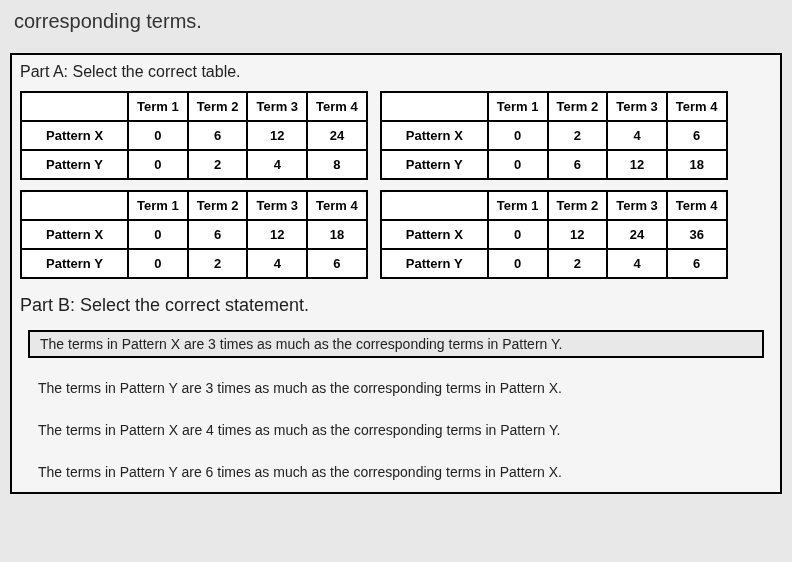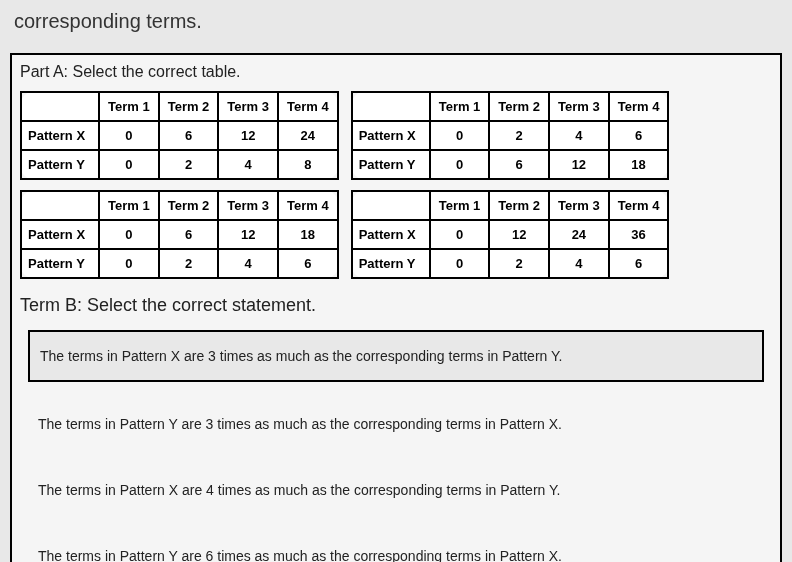--- a/index.html
+++ b/index.html
@@ -50,33 +50,33 @@
       min-width: 52px;
       font-weight: bold;
     }
     .data-table th.empty {
       border: 2px solid #000;
       min-width: 78px;
     }
     .data-table td.row-label {
       font-weight: bold;
       text-align: left;
-      padding: 6px 6px;
+      padding: 6px 24px;
       min-width: 78px;
     }
     .part-b-heading {
       font-size: 18px;
       font-weight: normal;
       margin-bottom: 14px;
       color: #222;
     }
     .statement {
       font-size: 14px;
       color: #222;
-      padding: 16px 10px;
+      padding: 4px 10px;
       margin-bottom: 18px;
       margin-left: 8px;
       margin-right: 8px;
     }
     .statement.selected {
       border: 2px solid #000;
       background: #e8e8e8;
     }
     .statement.cutoff {
       margin-bottom: 0;
@@ -192,20 +192,20 @@
         <td>0</td>
         <td>2</td>
         <td>4</td>
         <td>6</td>
       </tr>
     </tbody>
       </table>
 
   </div>
 
-  <div class="part-b-heading">Term B: Select the correct statement.</div>
+  <div class="part-b-heading">Part B: Select the correct statement.</div>
 
   <div class="statement selected">The terms in Pattern X are 3 times as much as the corresponding terms in Pattern Y.</div>
   <div class="statement">The terms in Pattern Y are 3 times as much as the corresponding terms in Pattern X.</div>
   <div class="statement">The terms in Pattern X are 4 times as much as the corresponding terms in Pattern Y.</div>
   <div class="statement cutoff">The terms in Pattern Y are 6 times as much as the corresponding terms in Pattern X.</div>
 
 </div>
 
 </body></html>

